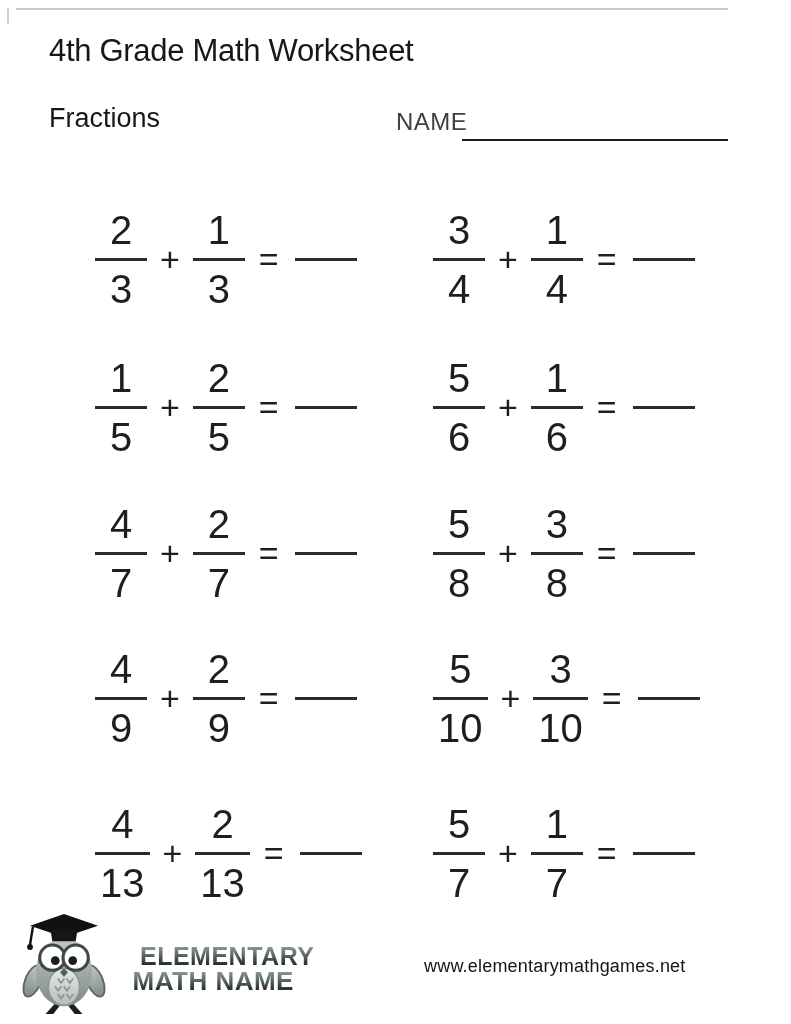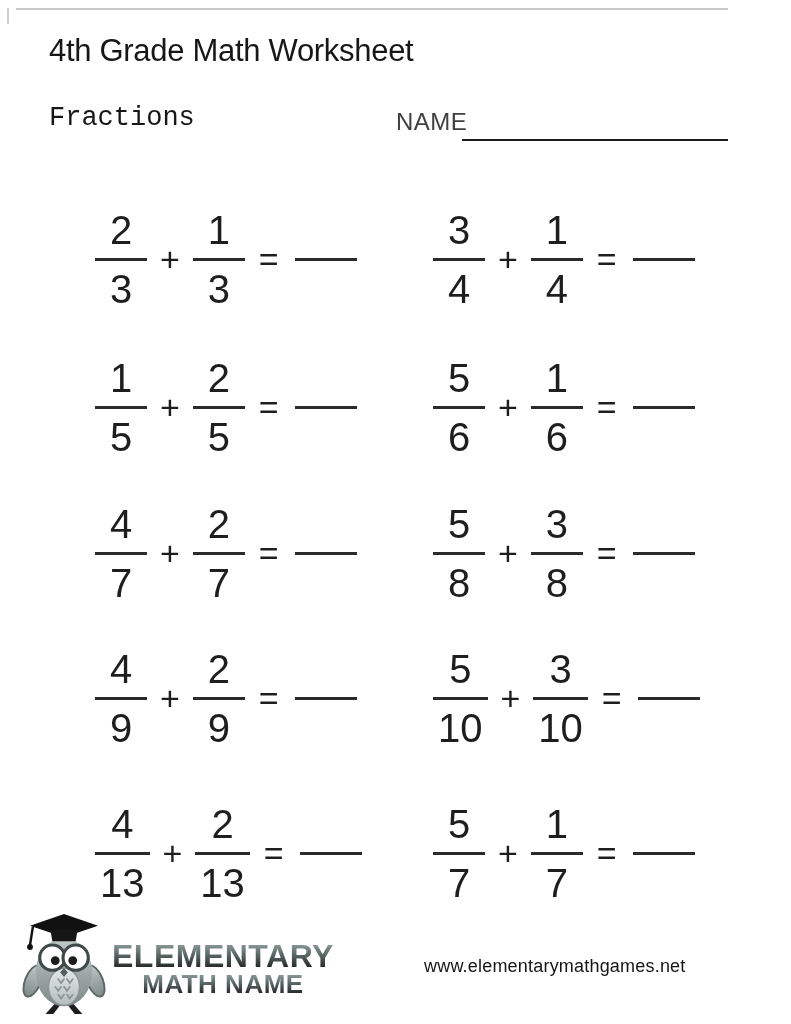--- a/index.html
+++ b/index.html
@@ -5,21 +5,21 @@
   html,body{margin:0;padding:0;background:#fff;}
   #page{
     position:relative;width:728px;height:1024px;background:#ffffff;overflow:hidden;
     font-family:"Liberation Sans", sans-serif;color:#1d1d1d;
   }
   
   .scan-top{position:absolute;left:16px;top:8px;width:775px;height:2px;background:#c9c9c9;}
   .scan-left{position:absolute;left:7px;top:8px;width:2px;height:16px;background:#cfcfcf;}
 
   .title{position:absolute;left:49px;top:33px;font-size:31px;letter-spacing:-0.3px;color:#171717;}
-  .subtitle{position:absolute;left:49px;top:103px;font-size:27px;color:#171717;font-family:Liberation Mono, monospace;}
+  .subtitle{position:absolute;left:49px;top:103px;font-size:27px;color:#171717;}
   .name-row{position:absolute;left:396px;top:108px;font-size:24px;color:#404040;letter-spacing:0.5px;}
   .name-line{position:absolute;left:462px;top:139px;width:283px;height:0;border-top:2px solid #1c1c1c;}
 
   .problem{position:absolute;height:104px;display:flex;align-items:center;}
   .cl{left:95px}
   .cr{left:433px}
   .r1{top:207px}.r2{top:355px}.r3{top:501px}.r4{top:646px}.r5{top:801px}
 
   .frac{display:flex;flex-direction:column;align-items:center;min-width:52px;font-size:40px;line-height:1;color:#1e1e1e;}
   .num{align-self:stretch;text-align:center;padding:0 5px 8px;border-bottom:3px solid #2b2b2b;}
@@ -28,21 +28,21 @@
   .eq{font-size:34px;margin:0 16px 0 14px;color:#1e1e1e;}
   .blank{width:62px;height:0;border-top:3px solid #2b2b2b;}
 
   .logo{position:absolute;left:20px;top:913px;display:flex;align-items:center;}
   .logo-text{margin-left:4px;display:flex;flex-direction:column;align-items:center;margin-top:10px;}
   .logo-line{
     font-weight:bold;line-height:0.98;letter-spacing:0.5px;
     background:linear-gradient(180deg,#9aa8a5 0%,#5d6b69 42%,#131313 100%);
     -webkit-background-clip:text;background-clip:text;color:transparent;
   }
-  .logo-line1{font-size:32px;}
+  .logo-line1{font-size:25px;margin-left:28px;}
   .logo-line2{font-size:26px;}
   .site-url{position:absolute;left:424px;top:956px;font-size:18px;color:#151515;letter-spacing:0.2px;}
 </style>
 </head>
 <body>
 
 <div id="page">
   <div class="scan-top"></div>
   <div class="scan-left"></div>
 

